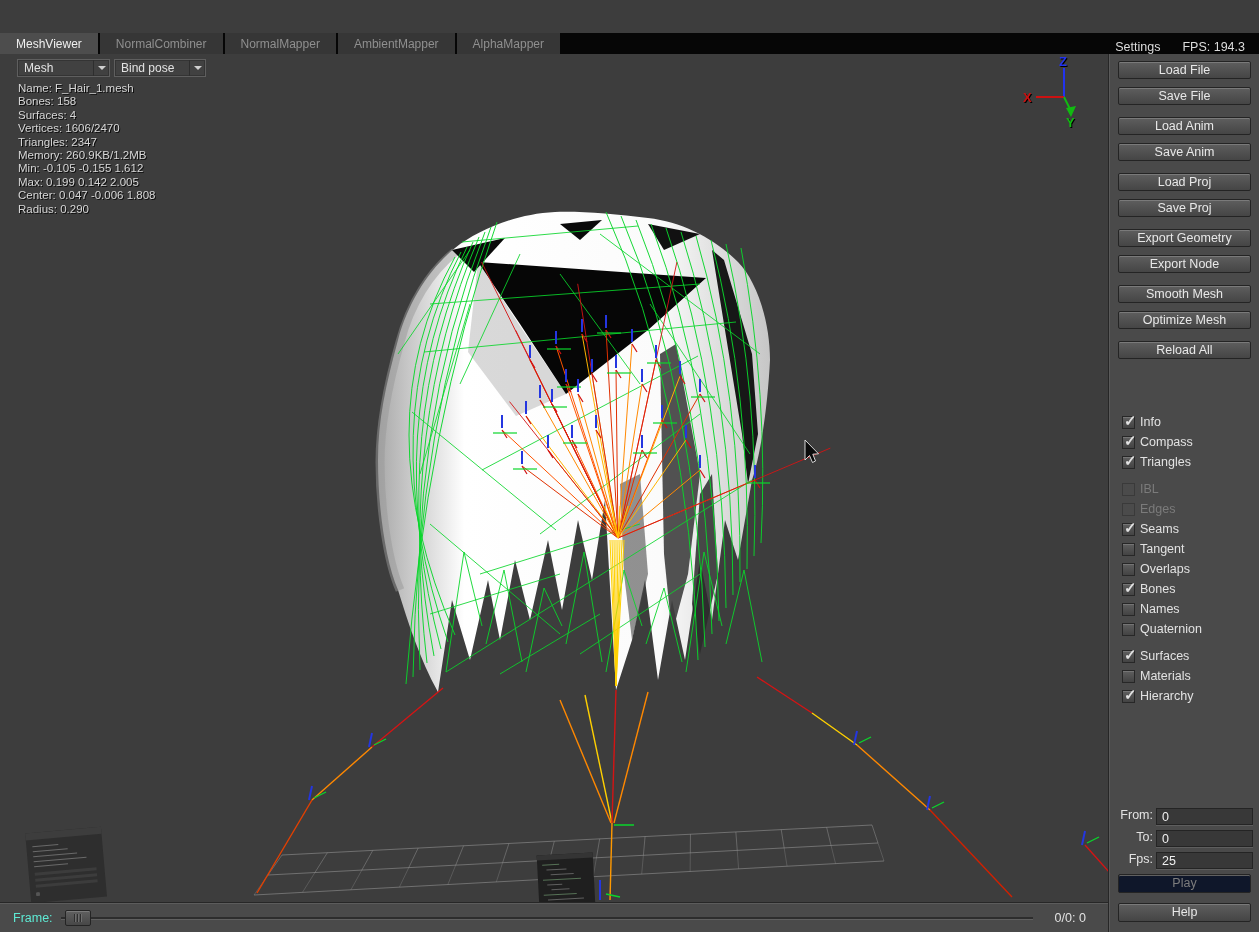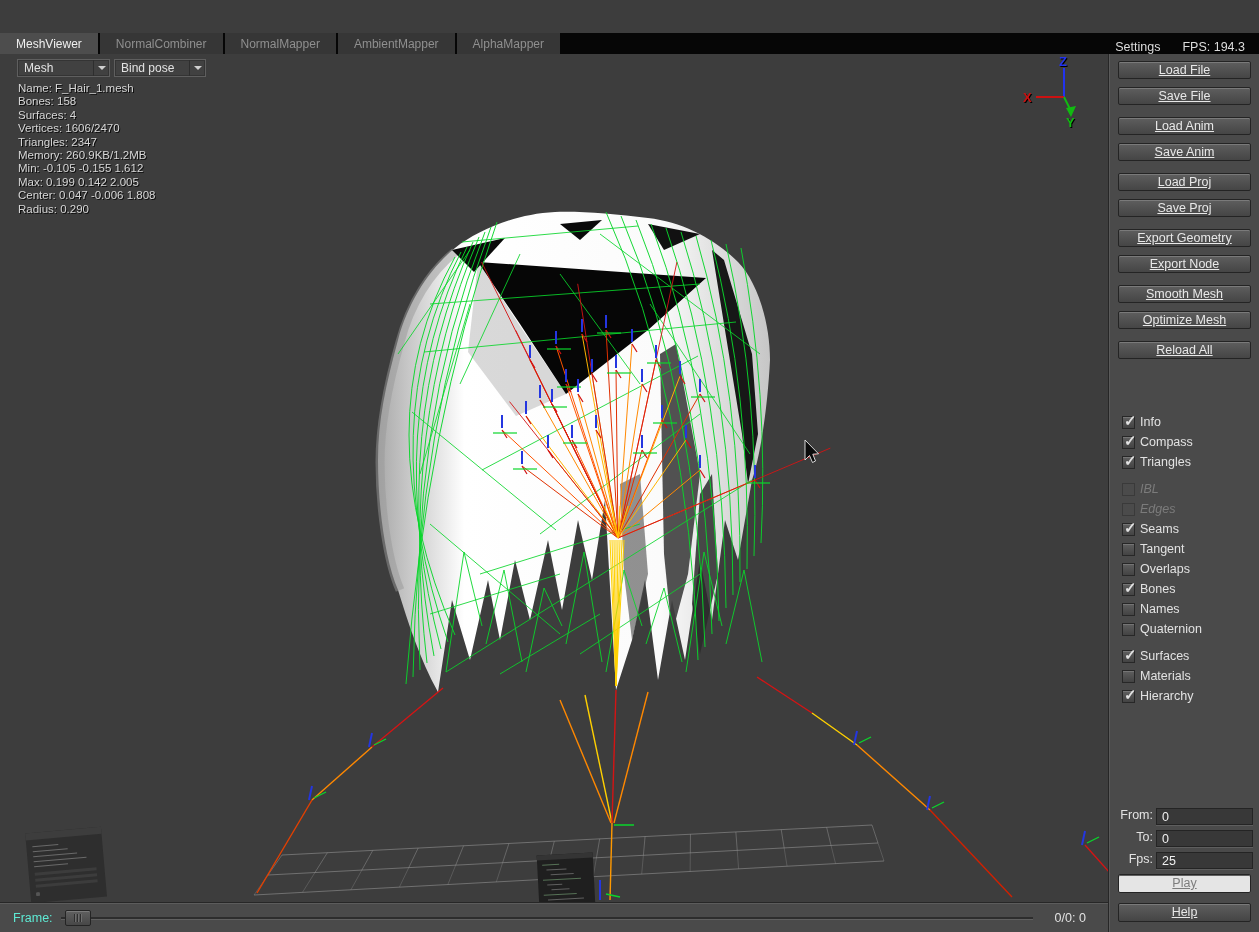--- a/index.html
+++ b/index.html
@@ -36,34 +36,34 @@
   .dd-mesh{left:17px;width:93px;}
   .dd-pose{left:114px;width:92px;}
   .info-block{position:absolute;left:18px;top:28px;font-size:11.5px;line-height:13.4px;
     color:#d6d6d6;text-shadow:1px 1px 0 rgba(0,0,0,.85);}
   
   .rpanel{position:absolute;left:1108px;top:54px;width:151px;height:878px;background:#4a4a4a;
     border-left:1px solid #262626;box-shadow:inset 1px 0 0 #5a5a5a;}
   .btn{display:block;width:133px;height:18px;margin:0 auto;background:linear-gradient(#5e5e5e,#454545);
     border:1px solid #242424;border-radius:2px;box-shadow:inset 0 1px 0 #7a7a7a;
     color:#e8e8e8;font-size:12.5px;font-family:"Liberation Sans",sans-serif;text-align:center;
-    line-height:16px;cursor:default;padding:0;text-decoration:underline;}
-  .btn.disabled{color:#7d7d7d;background:#e5e5e5;box-shadow:inset 0 1px 0 #606060;}
+    line-height:16px;cursor:default;padding:0;}
+  .btn.disabled{color:#7d7d7d;background:#0f172a;box-shadow:inset 0 1px 0 #606060;}
   .btn-sect{position:absolute;left:7px;width:137px;}
   .btn-group{margin-bottom:12px;}
   .btn-group .btn{margin-bottom:8px;}
   .cb-sect{position:absolute;left:13px;top:361px;width:135px;}
   .cb-group{margin-bottom:13px;}
   .cb-row{height:14px;margin-bottom:6px;display:flex;align-items:center;cursor:default;}
   .cb-box{width:13px;height:13px;background:linear-gradient(#5f5f5f,#434343);border:1px solid #272727;
     box-shadow:inset 0 1px 0 #757575;margin-right:5px;position:relative;flex:none;}
   .cb-box.checked:after{content:"\2713";position:absolute;left:1px;top:-5px;color:#e2e2e2;
     font-size:15px;font-weight:bold;}
   .cb-label{font-size:12.5px;color:#e2e2e2;}
-  .cb-row.disabled .cb-label{color:#7b7b7b;font-style:italic;}
+  .cb-row.disabled .cb-label{color:#7b7b7b;}
   .cb-row.disabled .cb-box{background:#4b4b4b;border-color:#3a3a3a;box-shadow:none;}
   .field-sect{position:absolute;left:0;top:754px;width:151px;}
   .field-row{display:flex;height:17px;margin-bottom:5px;}
   .field-label{width:44px;text-align:right;font-size:12.5px;color:#e2e2e2;margin-right:3px;}
   .field-input{width:97px;height:17px;background:#383838;border:1px solid #242424;
     box-shadow:0 1px 0 #5e5e5e;color:#f0f0f0;font-size:12.5px;font-family:"Liberation Sans",sans-serif;
     padding:0 0 0 5px;}
   .play-sect{position:absolute;left:7px;top:820px;width:137px;}
   .help-sect{position:absolute;left:7px;top:849px;width:137px;}
   .play-sect .btn,.help-sect .btn{height:19px;line-height:17px;}

